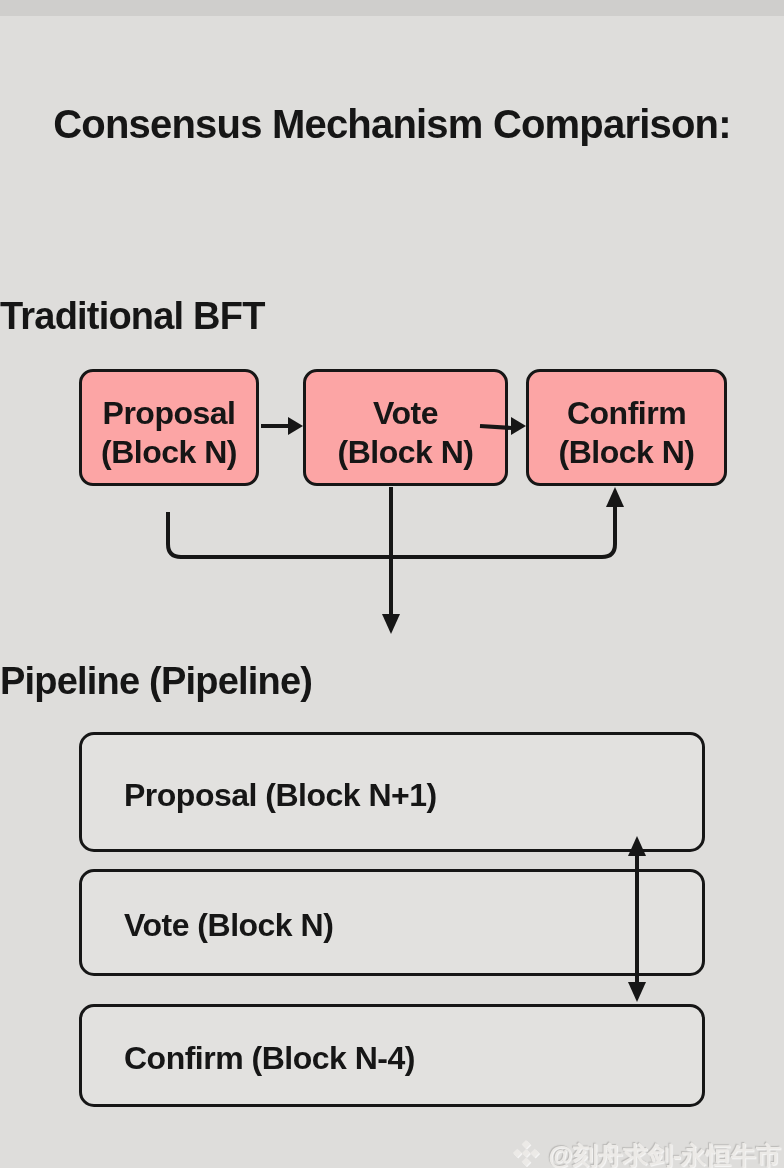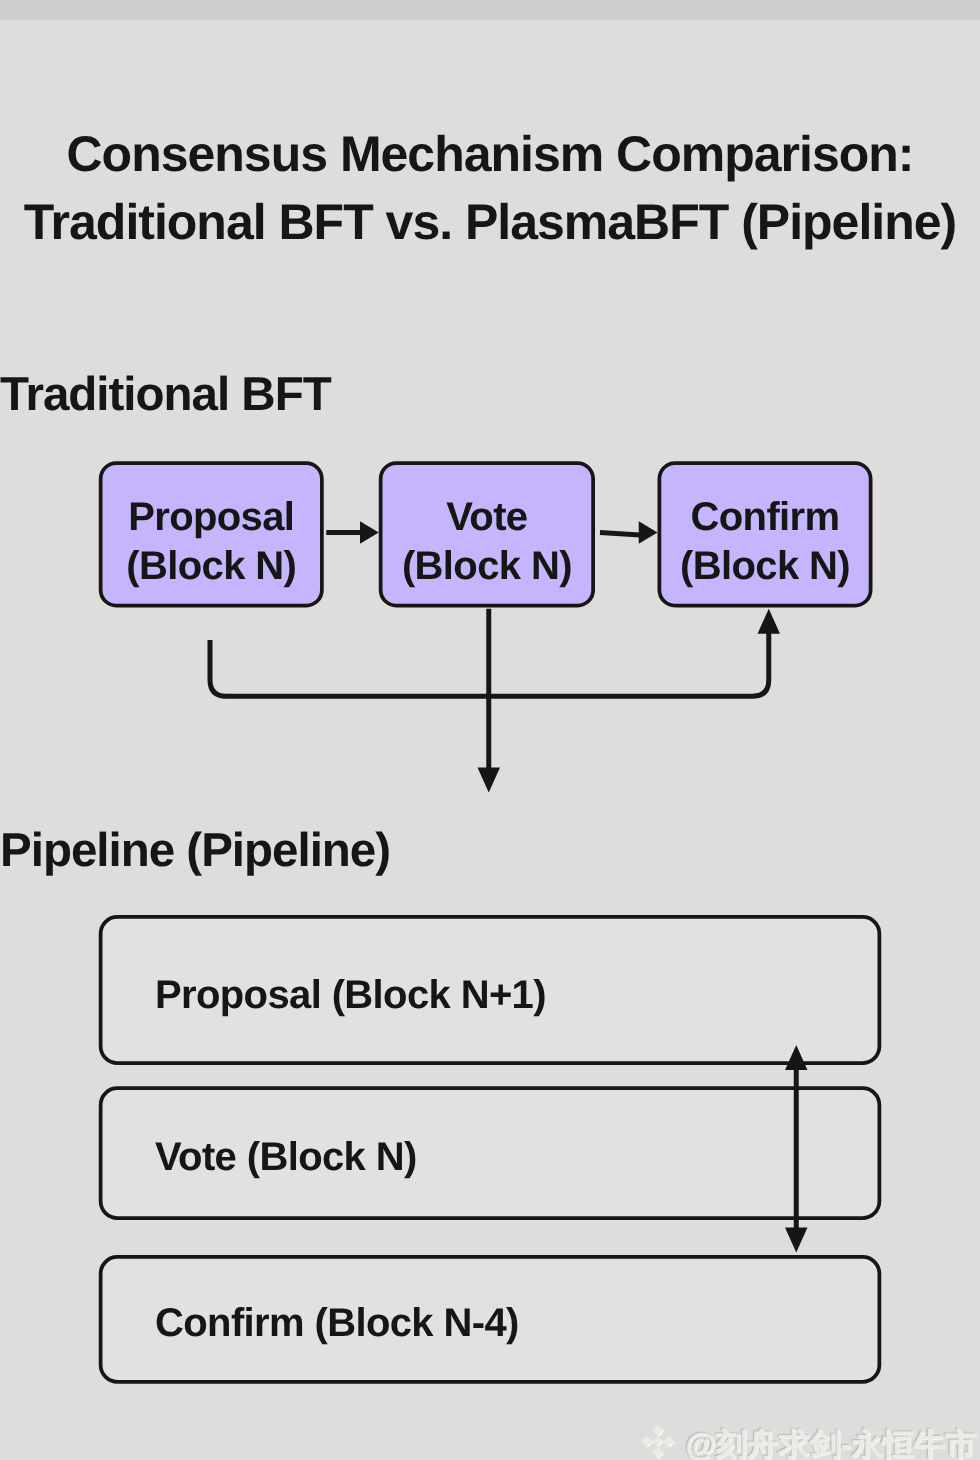--- a/index.html
+++ b/index.html
@@ -15,29 +15,29 @@
   }
   .section-heading{
     position:absolute;left:0;width:784px;text-align:left;
     font-size:38px;font-weight:700;letter-spacing:-0.8px;line-height:44px;
   }
   #trad-heading{top:278px;}
   #plasma-heading{top:643px;}
   
   .tbox{
     position:absolute;top:353px;height:117px;box-sizing:border-box;
-    border:3.5px solid #161616;border-radius:14px;background:#c4b5fd;
+    border:3.5px solid #161616;border-radius:14px;background:#fca5a5;
     display:flex;flex-direction:column;align-items:center;justify-content:center;
     padding-top:10px;
     font-size:32px;font-weight:600;line-height:39px;letter-spacing:-0.5px;
     text-align:center;
   }
   #tbox-0{left:79px;width:180px;}
-  #tbox-1{left:303px;width:173px;}
-  #tbox-2{left:526px;width:172px;align-items:center;}
+  #tbox-1{left:303px;width:205px;}
+  #tbox-2{left:526px;width:201px;align-items:center;}
   
   .pbox{
     position:absolute;left:79px;width:626px;box-sizing:border-box;
     border:3.5px solid #161616;border-radius:15px;background:#e2e1df;
     display:flex;align-items:center;padding:6px 0 0 42px;
     font-size:32px;font-weight:600;letter-spacing:-0.5px;
   }
   #pbox-0{top:716px;height:120px;}
   #pbox-1{top:853px;height:107px;}
   #pbox-2{top:988px;height:103px;}
@@ -57,21 +57,20 @@
   }
   .watermark svg{filter:drop-shadow(1px 1px 0.5px rgba(255,255,255,0.7));}
 </style>
 </head>
 <body>
 
 <div id="canvas">
 
   <div class="page-title">
     <div>Consensus Mechanism Comparison:</div>
-    <div>Traditional BFT vs. PlasmaBFT (Pipeline)</div>
   </div>
 
   <div class="section-heading" id="trad-heading">Traditional BFT</div>
 
   <div class="tbox" id="tbox-0">
     <span>Proposal</span>
     <span>(Block N)</span>
   </div>
   <div class="tbox" id="tbox-1">
     <span>Vote</span>

